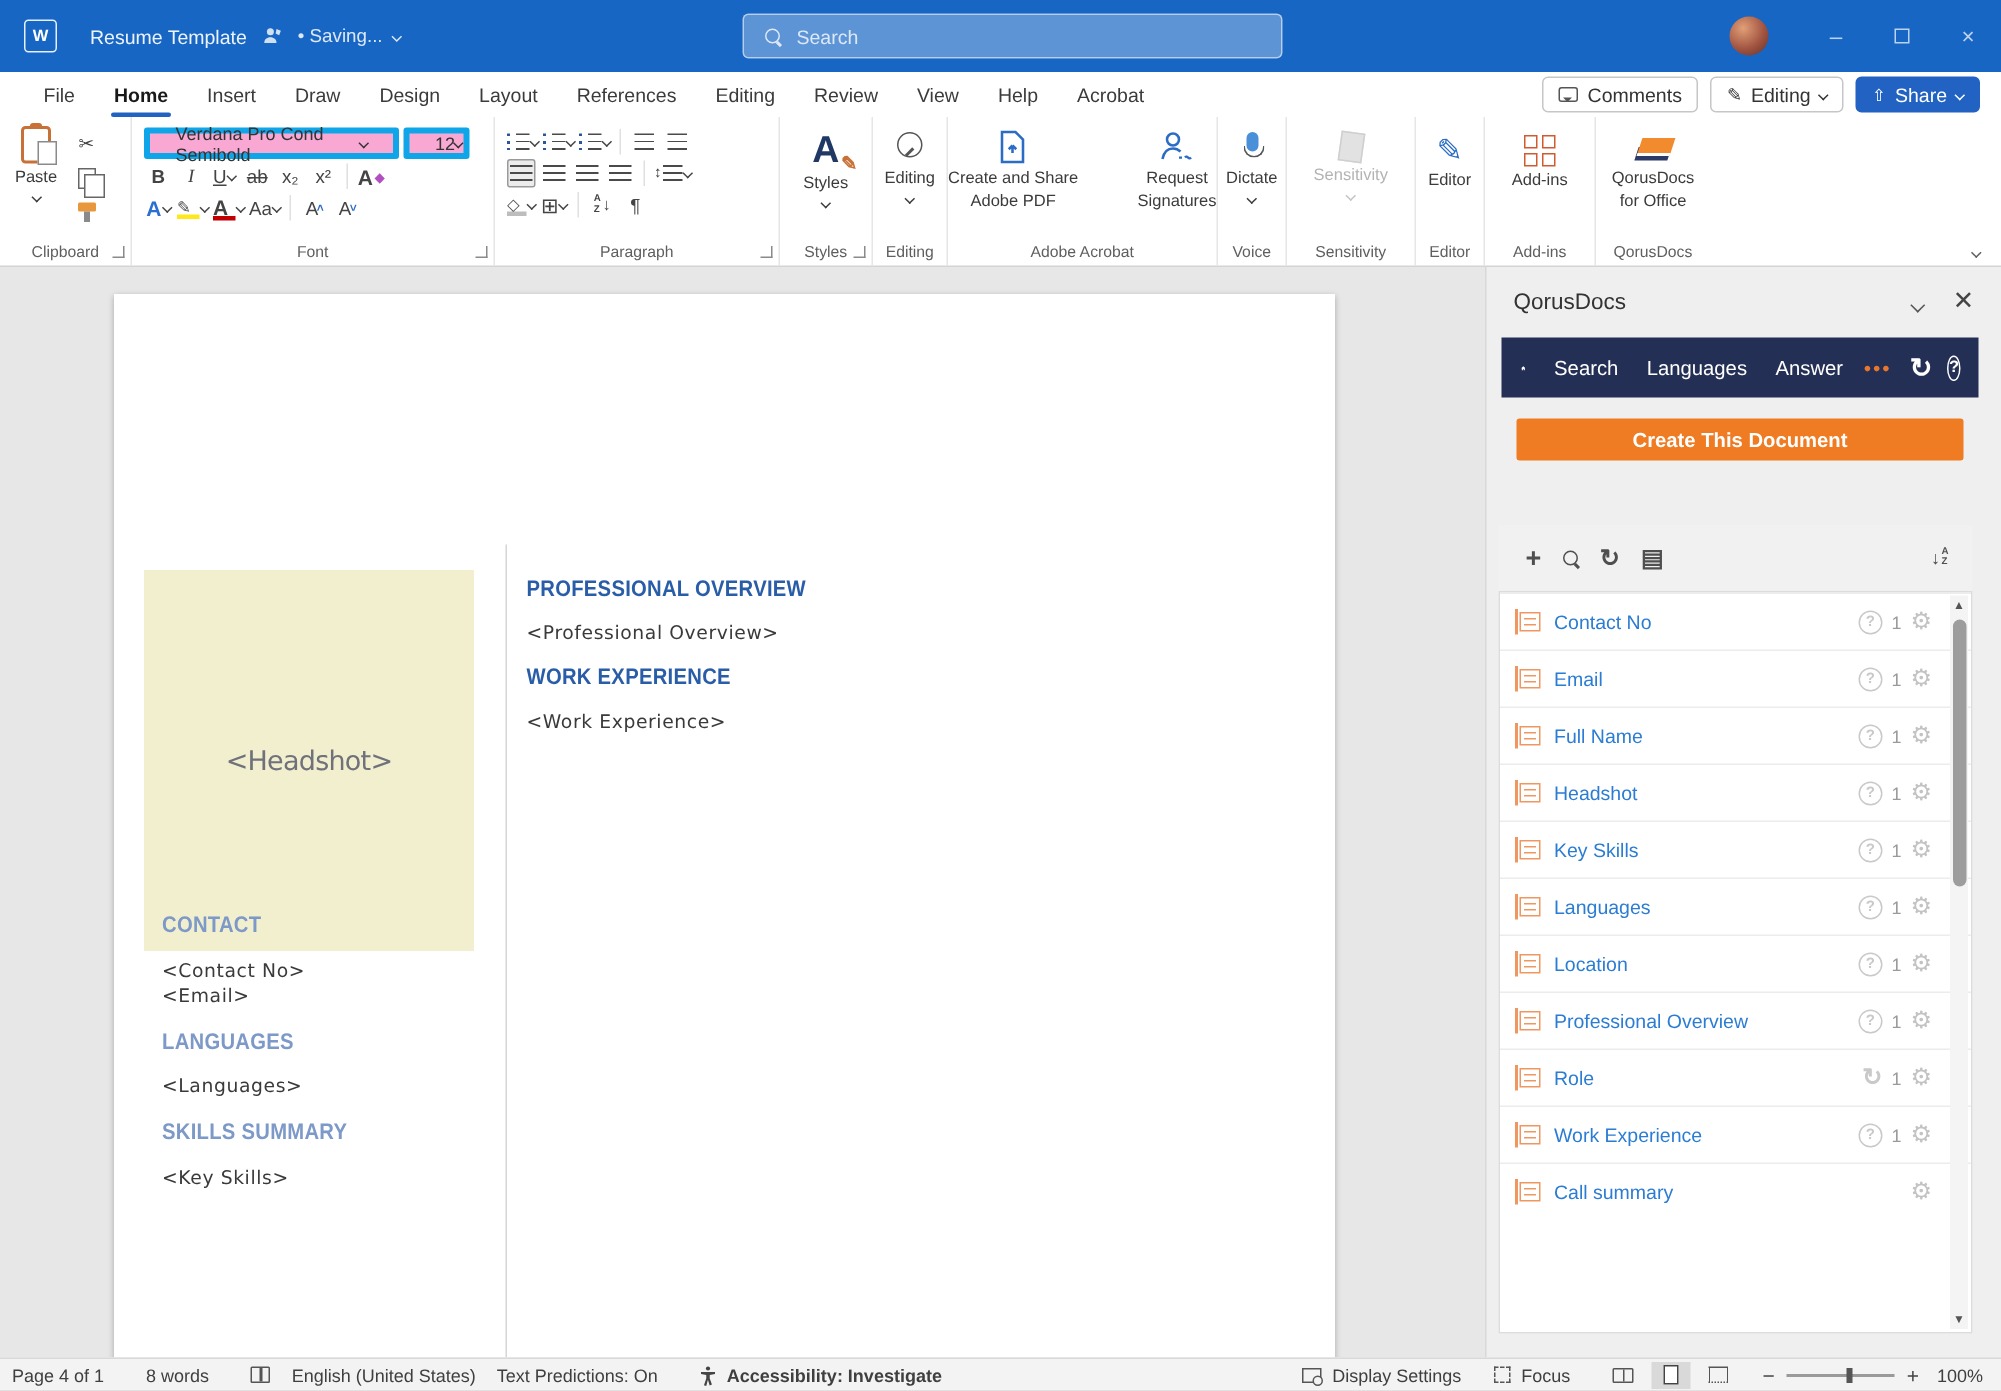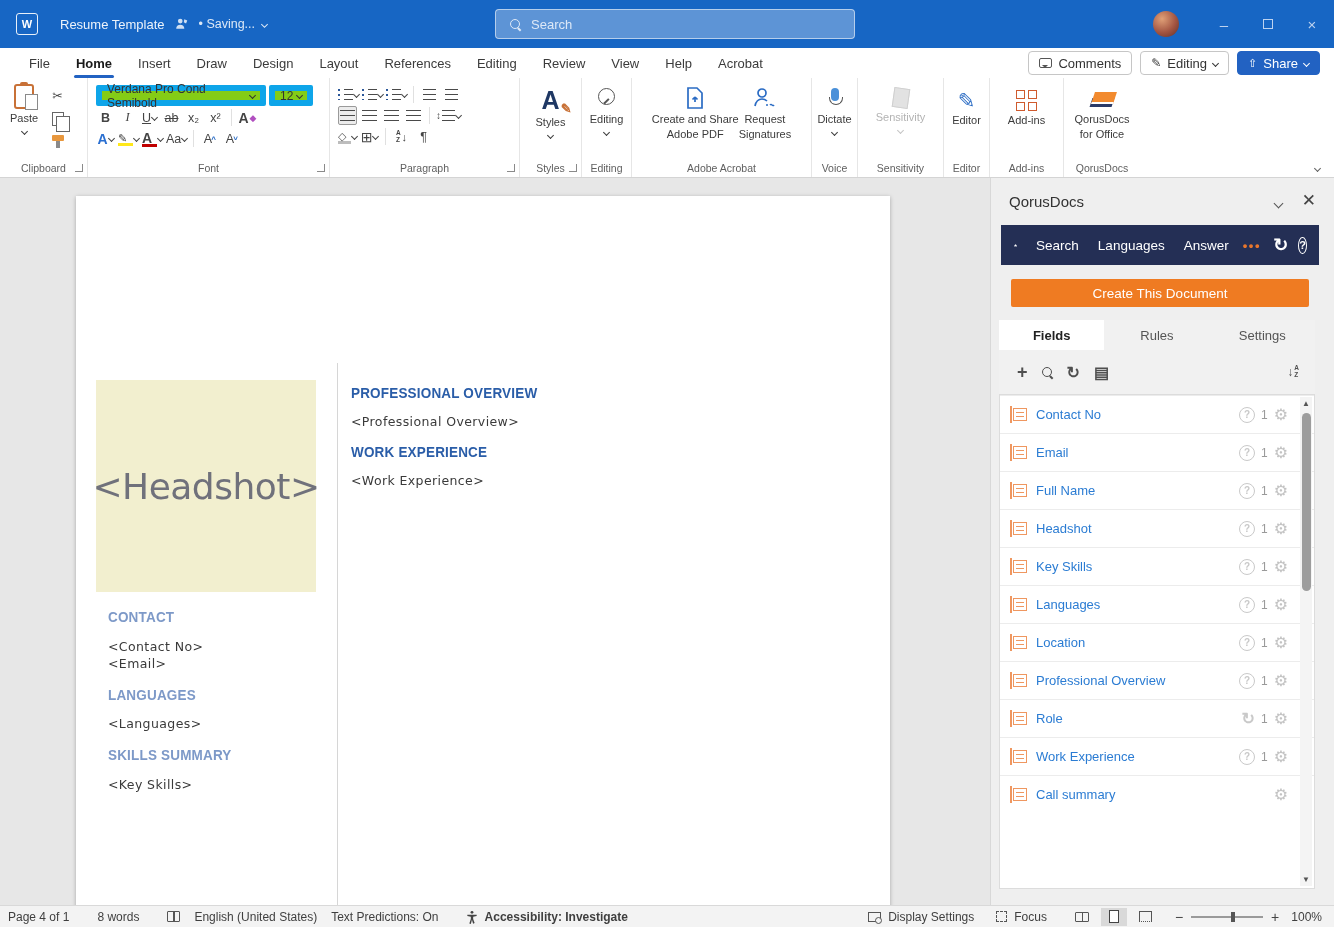--- a/index.html
+++ b/index.html
@@ -47,21 +47,21 @@
   
   .clip-outer{width:20px;height:25px;border:2px solid #c87137;border-radius:3px;position:relative;background:#fff}
   .clip-outer::before{content:"";position:absolute;left:4px;top:-4px;width:8px;height:4px;background:#c87137;border-radius:2px}
   .clip-page{position:absolute;right:-6px;bottom:-3px;width:13px;height:16px;background:#fff;border:1.3px solid #8a8a8a}
   .copyic{position:relative;width:12px;height:14px;border:1.3px solid #666;background:#fff}
   .copyic::after{content:"";position:absolute;left:3px;top:3px;width:12px;height:14px;border:1.3px solid #666;background:#fff}
   .painter{width:14px;height:13px;position:relative}
   .painter::before{content:"";position:absolute;left:1px;top:0;width:12px;height:6px;background:#e8973d;border-radius:1px}
   .painter::after{content:"";position:absolute;left:5px;top:6px;width:4px;height:7px;background:#8a8a8a}
   
-  .combo{height:21px;border:6px solid #0ea5e9;border-radius:2px;display:flex;align-items:center;font-size:12px;color:#333;padding:0 5px;justify-content:space-between;background:#84cc16}
+  .combo{height:21px;border:4px solid #0ea5e9;border-radius:2px;display:flex;align-items:center;font-size:12px;color:#333;padding:0 17px;justify-content:space-between;background:#f9a8d4}
   
   .mi{width:15px;height:11px;display:inline-block;background:repeating-linear-gradient(to bottom,#4a4a4a 0 1.2px,transparent 1.2px 4.8px)}
   .mi.dotted{background:
     repeating-linear-gradient(to bottom,#2b579a 0 2px,transparent 2px 4.8px),
     repeating-linear-gradient(to bottom,#4a4a4a 0 1.2px,transparent 1.2px 4.8px);
     background-size:2px 11px,9px 11px;background-position:0 0,6px 0;background-repeat:no-repeat}
   .mi.short{background-size:100% 11px;width:13px}
   .fx-a{font-weight:700;font-size:14px}
   .bar{display:block;width:15px;height:3.5px;margin-top:-2px}
   .sup-s{font-size:8px;color:#2b6cc4;font-weight:700;margin-left:-2px}
@@ -84,38 +84,38 @@
   .ribchev{position:absolute;right:14px;bottom:6px;color:#5f5f5f}
 
   
   .canvas{position:absolute;top:178px;left:0;width:990px;bottom:22px;overflow:hidden}
   .page{position:absolute;left:76px;top:18px;width:814px;height:745px;background:#fff;box-shadow:0 1px 4px rgba(0,0,0,.28)}
   .phead{position:absolute;top:0;left:0;right:0;height:167px;background:#8d97a6}
   .fullname{position:absolute;left:44px;top:40px;font-size:33px;font-weight:700;color:#fff;transform:scaleX(.86);transform-origin:left;letter-spacing:-.5px;white-space:nowrap}
   .roleloc{position:absolute;left:44px;top:86px;font-size:18px;font-weight:700;color:#fff;transform:scaleX(.86);transform-origin:left;white-space:nowrap}
   .plogo{position:absolute;right:44px;top:46px;font-size:64px;line-height:1;color:#ecefe9;font-family:"DejaVu Sans",sans-serif}
   .coldiv{position:absolute;left:261px;top:167px;bottom:0;width:1px;background:#d6d6d6}
-  .headshot{position:absolute;left:20px;top:184px;width:220px;height:212px;background:#f2efcf;display:flex;align-items:center;justify-content:center;font-family:"DejaVu Sans",sans-serif;font-size:36px;color:#70717b;letter-spacing:-.5px}
+  .headshot{position:absolute;left:20px;top:184px;width:220px;height:254px;background:#f2efcf;display:flex;align-items:center;justify-content:center;font-family:"DejaVu Sans",sans-serif;font-size:18px;color:#70717b;letter-spacing:-.5px}
   .dhead{position:absolute;font-size:15px;font-weight:700;letter-spacing:.2px;transform:scaleX(.9);transform-origin:left;white-space:nowrap}
   .dhead.lh{color:#7d99c8}
   .dhead.rh{color:#2a5da8}
   .dbody{position:absolute;font-family:"DejaVu Sans",sans-serif;font-size:12.5px;color:#3a3a3a;letter-spacing:.4px;white-space:nowrap}
 
   
   .panel{position:absolute;top:178px;right:0;width:344px;bottom:22px;background:#efefef;border-left:1px solid #d8d8d8}
   .ptitle{position:absolute;left:18px;top:15px;font-size:15px;color:#333}
   .pcollapse{position:absolute;right:52px;top:22px;width:7px;height:7px;border-right:1.5px solid #555;border-bottom:1.5px solid #555;transform:rotate(45deg)}
   .pclose{position:absolute;right:18px;top:12px;font-size:17px;color:#444}
   .pnav{position:absolute;left:10px;top:47px;width:318px;height:40px;background:#242f55;display:flex;align-items:center;color:#fff;font-size:13.5px}
   .pnav .home{margin-left:13px;width:21px;height:19px}
   .pnav .navitem{margin-left:19px}
   .pnav .dots{margin-left:14px;color:#e8762c;font-size:13px;letter-spacing:1.6px;font-weight:700}
   .pnav .sync{margin-left:12px;font-size:18px;font-weight:700}
   .pnav .help{margin-left:10px;margin-right:12px;width:17px;height:17px;border:1.8px solid #fff;border-radius:50%;display:flex;align-items:center;justify-content:center;font-size:11px;font-weight:700}
-  .createbtn{position:absolute;left:20px;top:101px;width:298px;height:28px;background:#ef7b22;border-radius:2px;color:#fff;display:flex;align-items:center;justify-content:center;font-size:13.5px;font-weight:400}
+  .createbtn{position:absolute;left:20px;top:101px;width:298px;height:28px;background:#ef7b22;border-radius:2px;color:#fff;display:flex;align-items:center;justify-content:center;font-size:13.5px;font-weight:700}
   .ptabs{position:absolute;left:8px;top:142px;width:316px;height:30px;background:#f1f1f1;display:flex;font-size:13px;color:#555}
   .ptab{flex:1;display:flex;align-items:center;justify-content:center}
   .ptab.active{background:#fff;font-weight:700;color:#222}
   .ptoolbar{position:absolute;left:8px;top:172px;width:316px;height:44px;background:#f1f1f1;display:flex;align-items:center;color:#4f4f4f}
   .tbico{margin-left:14px;font-size:16px;font-weight:700;display:inline-flex;align-items:center}
   .tbico:first-child{margin-left:18px}
   .sorticon{margin-left:auto;margin-right:16px;display:flex;align-items:center;gap:1px}
   .sorticon .azcol{display:flex;flex-direction:column;font-size:6.5px;font-weight:700;line-height:1.05}
   .pcard{position:absolute;left:8px;top:216px;width:316px;height:495px;background:#fff;border:1px solid #dcdcdc;overflow:hidden}
   .sechead{height:42px;display:flex;align-items:center;padding:0 36px 0 10px;font-size:13.5px;color:#4a4a4a}
@@ -379,21 +379,21 @@
     <div class="rg" style="width:50px">
       <div class="bigbtn" style="padding-top:4px">
         <span class="bigmag"></span>
         <span>Editing</span>
         <span class="cv"></span>
       </div>
       <div class="glabel">Editing</div>
     </div>
 
     <div class="rg" style="width:180px">
-      <div style="display:flex;justify-content:center;padding-top:2px">
+      <div style="display:flex;justify-content:space-between;padding-top:2px">
         <div class="bigbtn">
           <svg width="24" height="24" viewBox="0 0 24 24">
               <path d="M5 2h9l5 5v15H5z" fill="none" stroke="#2b6cc4" stroke-width="1.7"></path>
               <path d="M12 16v-5m0 0l-2.5 2.5M12 11l2.5 2.5" stroke="#2b6cc4" stroke-width="1.7" fill="none"></path>
             </svg>
           <span>Create and Share</span>
           <span style="margin-top:-2px">Adobe PDF</span>
         </div>
         <div class="bigbtn">
           <svg width="26" height="24" viewBox="0 0 26 24">
@@ -494,25 +494,20 @@
       <span class="navitem">Search</span>
       <span class="navitem">Languages</span>
       <span class="navitem">Answer</span>
       <span class="dots">•••</span>
       <span class="sync">↻</span>
       <span class="help">?</span>
     </div>
 
     <div class="createbtn">Create This Document</div>
 
-    <div class="ptabs">
-      <div class="ptab active">Fields</div>
-      <div class="ptab">Rules</div>
-      <div class="ptab">Settings</div>
-    </div>
 
     <div class="ptoolbar">
       <span class="tbico" style="font-size:18px">+</span>
       <span class="tbico">
           <span class="mag" style="color:#4f4f4f"></span>
         </span>
       <span class="tbico">↻</span>
       <span class="tbico">▤</span>
       <span class="sorticon">
           <span style="font-size:12px">↓</span>

